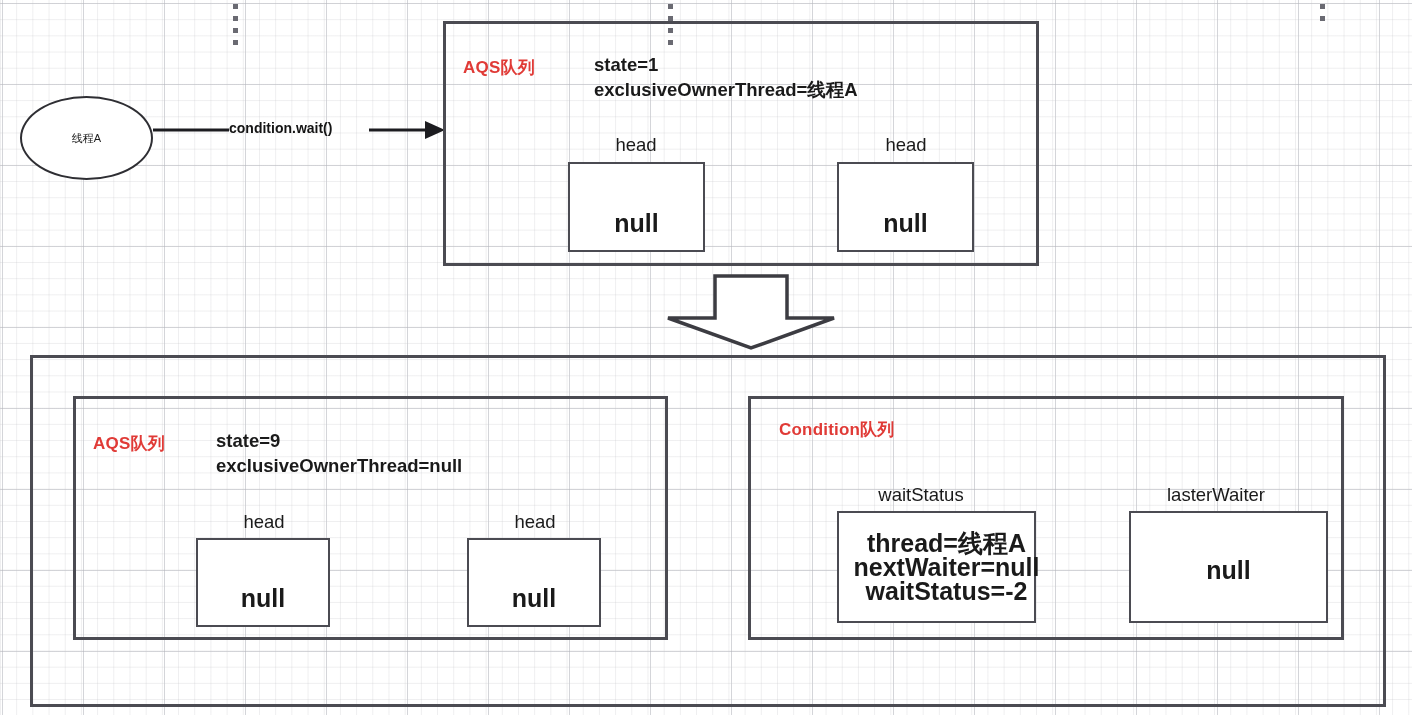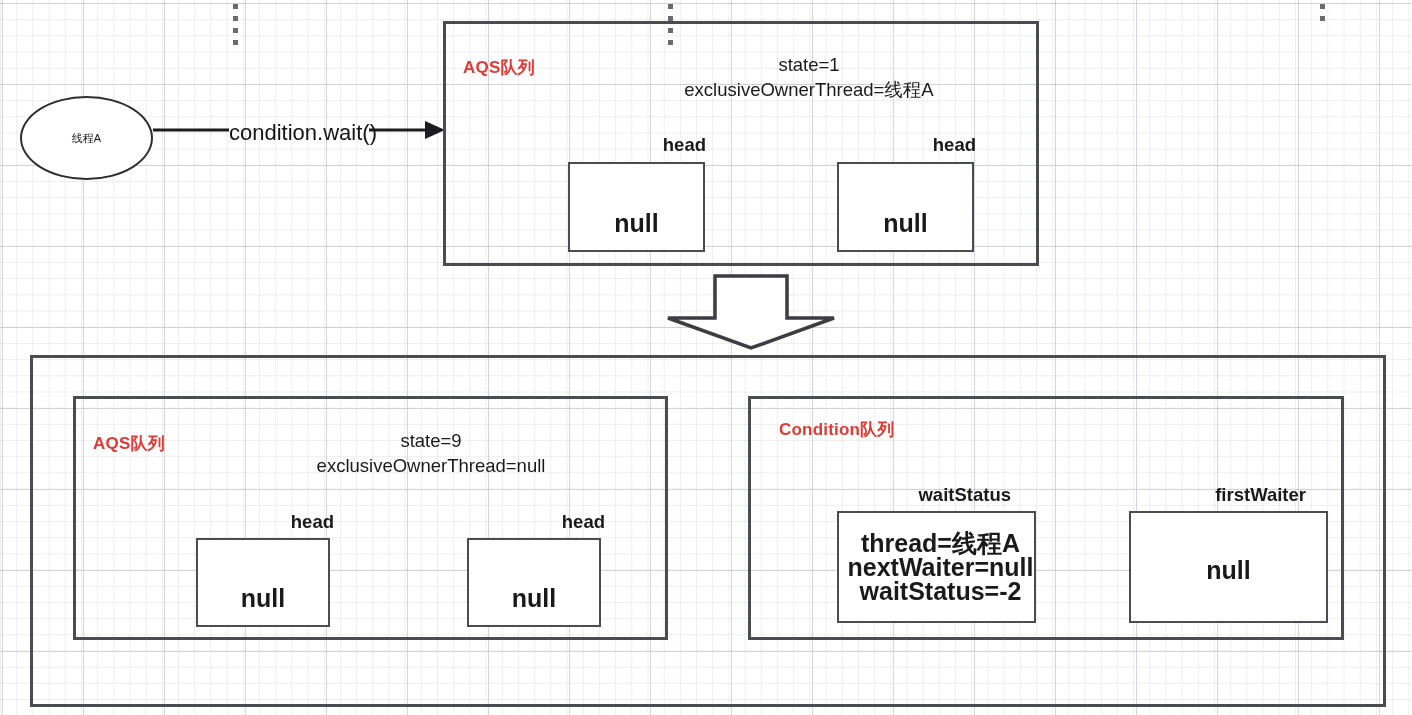--- a/index.html
+++ b/index.html
@@ -50,33 +50,33 @@
     color: #e03a36;
     font-weight: bold;
     font-size: 17px;
     letter-spacing: 0.2px;
     white-space: nowrap;
   }
 
   .field-text {
     position: absolute;
     color: #1a1a1a;
+    font-weight: bold;
+    font-size: 18.5px;
+    line-height: 25px;
+    text-align: left;
+    white-space: pre-line;
+  }
+
+  .slot-label {
+    position: absolute;
+    color: #1a1a1a;
     font-weight: normal;
     font-size: 18.5px;
-    line-height: 25px;
     text-align: center;
-    white-space: pre-line;
-  }
-
-  .slot-label {
-    position: absolute;
-    color: #1a1a1a;
-    font-weight: bold;
-    font-size: 18.5px;
-    text-align: right;
     white-space: nowrap;
   }
 
   .slot-value {
     position: absolute;
     color: #1a1a1a;
     font-weight: bold;
     font-size: 25px;
     line-height: 24px;
     text-align: center;
@@ -97,22 +97,22 @@
   }
   .ellipse span {
     font-size: 11px;
     color: #1a1a1a;
     font-weight: normal;
   }
 
   
   .conn-label {
     position: absolute;
-    font-size: 22px;
-    font-weight: normal;
+    font-size: 14px;
+    font-weight: bold;
     color: #141414;
     white-space: nowrap;
     background: transparent;
   }
 
   
   .handle-dots {
     position: absolute;
     width: 5px;
   }
@@ -218,26 +218,26 @@
         <div class="slot-value" style="left:0; top:46px;">null</div>
       </div>
     </div>
 
     <div class="box outer-box" style="left:715px; top:38px; width:596px; height:244px;">
 
       <div class="red-label" style="left:28px; top:19px;">Condition队列</div>
 
       <div class="slot-label" style="left:80px; top:85px; width:180px;">waitStatus</div>
       <div class="box node-box" style="left:86px; top:112px; width:199px; height:112px;">
-        <div class="slot-value" style="left:4px; top:18px;">thread=线程A
+        <div class="slot-value" style="left:10px; top:18px;">thread=线程A
 nextWaiter=null
 waitStatus=-2</div>
       </div>
 
-      <div class="slot-label" style="left:375px; top:85px; width:180px;">firstWaiter</div>
+      <div class="slot-label" style="left:375px; top:85px; width:180px;">lasterWaiter</div>
       <div class="box node-box" style="left:378px; top:112px; width:199px; height:112px;">
         <div class="slot-value" style="left:0; top:45px;">null</div>
       </div>
     </div>
   </div>
 
 
 </div>
 
 </body></html>

